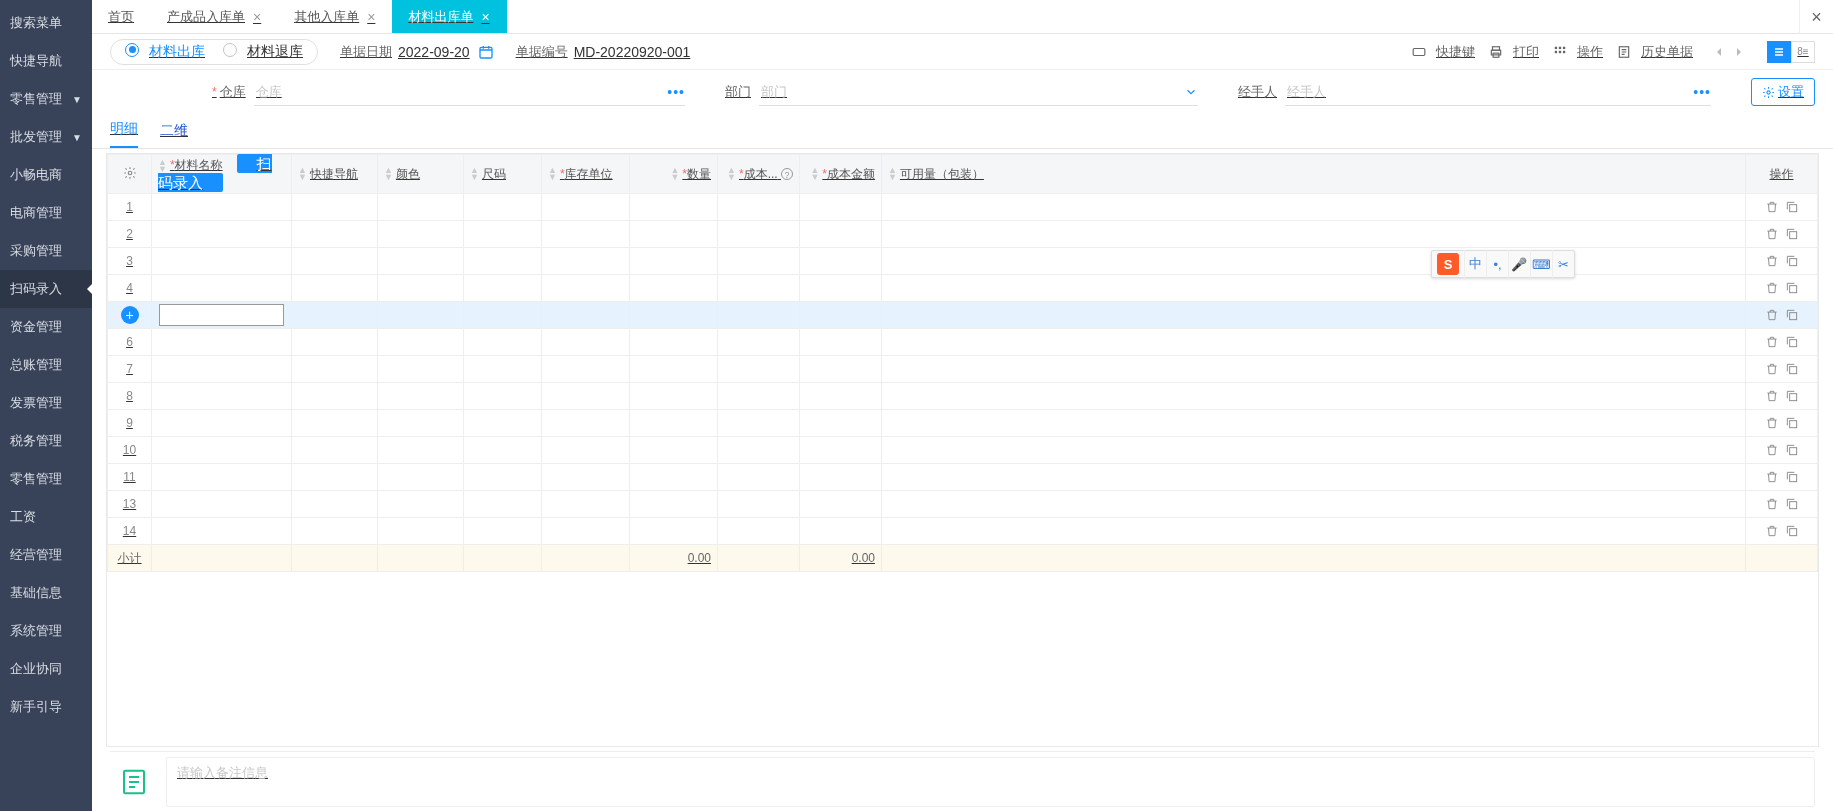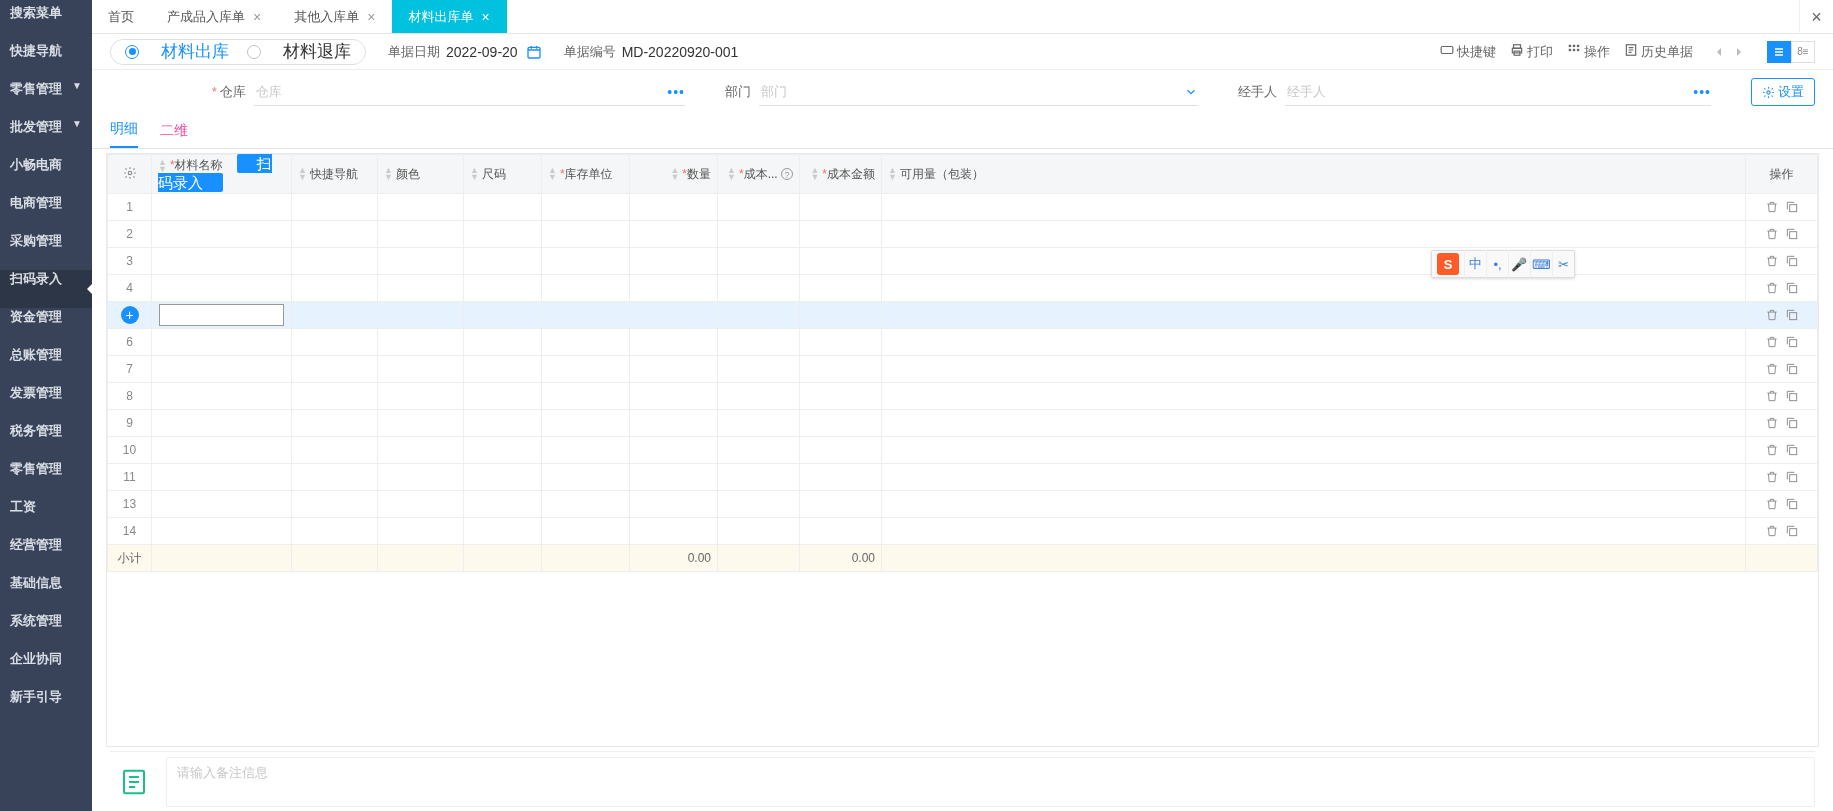--- a/index.html
+++ b/index.html
@@ -1,70 +1,70 @@
 <!DOCTYPE html>
 <html><head>
 <meta charset="utf-8">
 <style>
 * { margin: 0; padding: 0; box-sizing: border-box; }
 body { font-family: "Microsoft YaHei", Arial, sans-serif; font-size: 12px; color: #333; background: #fff; overflow: hidden; }
 .app { display: flex; height: 811px; width: 1833px; position: relative; }
 
 
 .sidebar { width: 92px; background: #384359; color: #d9dde4; flex-shrink: 0; padding-top: 4px; }
-.sidebar-item { height: 38px; display: flex; padding: 0 10px; cursor: pointer; font-size: 13px; position: relative; font-weight: bold; }
+.sidebar-item { height: 38px; display: flex; align-items: center; padding: 0 10px; cursor: pointer; font-size: 13px; position: relative; }
 .sidebar-item.active { background: #2d3647; }
 .sidebar-item.active::after { content: ""; position: absolute; right: 0; top: 50%; transform: translateY(-50%); border: 5px solid transparent; border-right-color: #fff; }
 .sidebar-caret { margin-left: auto; font-size: 10px; }
 
 
-.main { flex: 1; display: flex; flex-direction: column; min-width: 0; }
+.main { flex: 1; display: flex; flex-direction: column; min-width: 0; text-decoration: underline; }
 
 
 .tabs-bar { height: 34px; display: flex; align-items: stretch; background: #fff; border-bottom: 1px solid #e5e5e5; position: relative; }
 .tab { display: flex; align-items: center; padding: 0 16px; font-size: 13px; color: #555; border-right: 1px solid transparent; cursor: pointer; position: relative; }
 .tab .tab-close { margin-left: 8px; font-size: 14px; color: #999; }
 .tab.active { background: #00c1de; color: #fff; }
 .tab.active .tab-close { color: #fff; }
 .tabs-close-all { position: absolute; right: 0; top: 0; width: 34px; height: 34px; display: flex; align-items: center; justify-content: center; border-left: 1px solid #eee; font-size: 18px; color: #666; cursor: pointer; }
 
 
 .form-header { height: 36px; display: flex; align-items: center; padding: 0 18px; background: #fff; border-bottom: 1px solid #eee; }
 .radio-group { display: flex; align-items: center; gap: 18px; border: 1px solid #e0e0e0; border-radius: 14px; padding: 2px 14px; height: 26px; }
-.radio-item { display: flex; align-items: center; gap: 22px; font-size: 17px; cursor: pointer; }
+.radio-item { display: flex; gap: 10px; font-size: 14px; cursor: pointer; }
 .radio-dot { width: 14px; height: 14px; border-radius: 50%; border: 1.5px solid #c0c4cc; position: relative; }
 .radio-item.on .radio-dot { border-color: #1890ff; }
 .radio-item.on .radio-dot::after { content: ""; position: absolute; inset: 2.5px; background: #1890ff; border-radius: 50%; }
 .radio-item.on span { color: #1890ff; }
 .field-label { color: #666; margin-left: 22px; font-size: 13px; }
 .field-value { margin-left: 6px; font-size: 14px; color: #333; }
 .date-icon { width: 16px; height: 16px; margin-left: 8px; color: #1890ff; }
 .header-actions { margin-left: auto; display: flex; align-items: center; gap: 14px; color: #666; font-size: 13px; }
-.header-action { display: flex; align-items: flex-start; gap: 3px; cursor: pointer; }
+.header-action { display: flex; align-items: center; gap: 10px; cursor: pointer; }
 .header-action svg { width: 14px; height: 14px; }
 .nav-arrows { display: flex; align-items: center; gap: 4px; margin-left: 4px; }
 .nav-arrow { width: 16px; height: 16px; color: #bbb; cursor: pointer; }
 .view-toggle { display: flex; margin-left: 6px; }
 .view-btn { width: 24px; height: 22px; border: 1px solid #ddd; display: flex; align-items: center; justify-content: center; cursor: pointer; background: #fff; }
 .view-btn.on { background: #1890ff; color: #fff; border-color: #1890ff; }
 
 
 .filter-row { display: flex; align-items: center; padding: 8px 18px 8px 120px; gap: 40px; background: #fff; }
 .filter-item { display: flex; align-items: center; flex: 1; position: relative; }
 .filter-item .req { color: #f56c6c; margin-right: 3px; }
 .filter-item label { color: #666; font-size: 13px; margin-right: 8px; white-space: nowrap; }
 .filter-input { flex: 1; height: 28px; border: none; border-bottom: 1px solid #e0e0e0; padding: 0 20px 0 2px; font-size: 13px; color: #333; outline: none; }
 .filter-input::placeholder { color: #c8c8c8; }
 .filter-more { position: absolute; right: 0; color: #1890ff; font-size: 14px; letter-spacing: 1px; cursor: pointer; }
 .filter-dd { position: absolute; right: 0; color: #1890ff; cursor: pointer; }
 .settings-btn { height: 28px; padding: 0 10px; border: 1px solid #1890ff; color: #1890ff; border-radius: 3px; background: #fff; display: flex; align-items: center; gap: 3px; cursor: pointer; font-size: 13px; }
 
 
 .subtabs { display: flex; align-items: flex-end; padding: 6px 18px 0; background: #fff; border-bottom: 1px solid #e5e5e5; gap: 22px; }
-.subtab { font-size: 14px; color: #ec4899; padding-bottom: 8px; cursor: pointer; }
+.subtab { font-size: 14px; color: #1d4ed8; padding-bottom: 8px; cursor: pointer; }
 .subtab.active { color: #1890ff; border-bottom: 2px solid #1890ff; font-weight: 500; }
 
 
 .table-wrap { flex: 1; overflow: auto; margin: 4px 14px; border: 1px solid #e9e9e9; background: #fff; }
 table { width: 100%; border-collapse: collapse; table-layout: fixed; }
 th, td { border: 1px solid #eee; height: 27px; font-size: 12px; padding: 0 6px; text-align: left; vertical-align: middle; }
 th { background: #f5f6f7; color: #555; font-weight: normal; position: relative; }
 .th-sort { color: #ccc; font-size: 9px; line-height: 7px; display: inline-flex; flex-direction: column; margin-right: 3px; vertical-align: middle; }
 .req-star { color: #f56c6c; }
 .scan-tag { background: #1890ff; color: #fff; font-size: 15px; padding: 1px 20px; border-radius: 2px; margin-left: 14px; }

